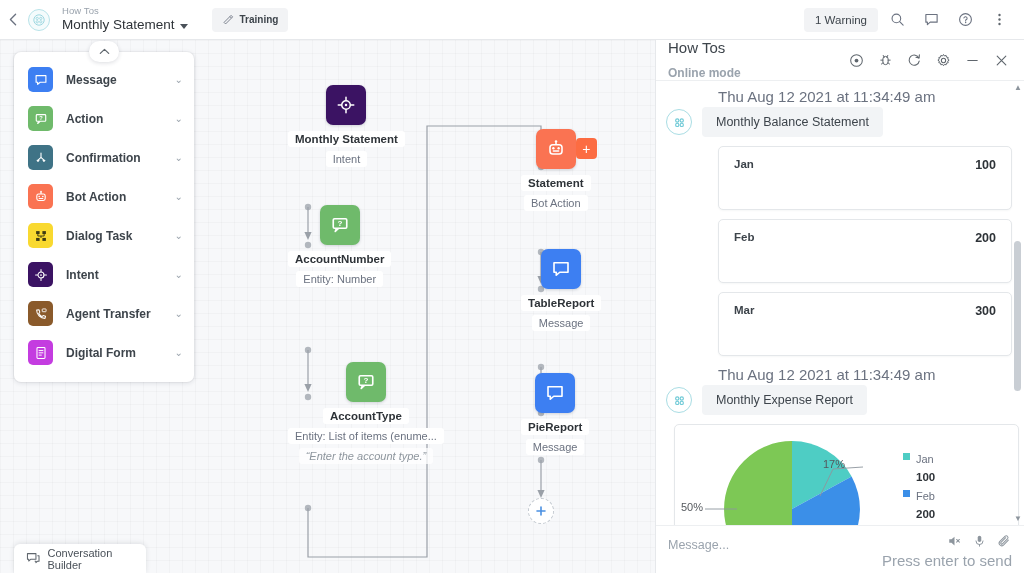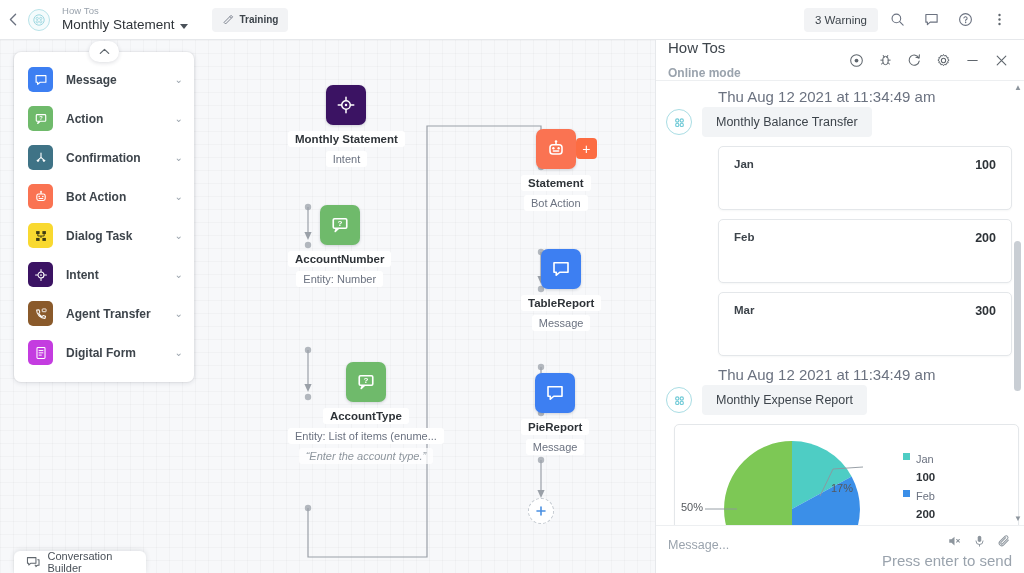--- a/index.html
+++ b/index.html
@@ -113,21 +113,21 @@
     margin-top: 4px; background: rgba(255,255,255,.75); border-radius: 3px; padding: 2px 7px;
     font-size: 11px; color: #8d959d; font-style: italic; white-space: nowrap;
   }
   .add-node {
     position: absolute; width: 26px; height: 26px; border-radius: 50%;
     background: #fff; border: 1.5px dashed #c3c9d0;
     display: flex; align-items: center; justify-content: center;
     color: #4a90e2; font-size: 16px; cursor: pointer;
   }
   .bottom-tab {
-    position: absolute; left: 14px; bottom: 0; height: 22px; width: 132px;
+    position: absolute; left: 14px; bottom: 0; height: 29px; width: 132px;
     background: #fff; border-radius: 6px 6px 0 0;
     box-shadow: 0 -1px 5px rgba(30,40,60,.12);
     display: flex; align-items: center; gap: 7px; padding-left: 12px; cursor: pointer;
   }
   .bottom-tab .lbl { font-size: 11px; color: #4a5159; }
 
   
   .chat {
     position: absolute; top: 40px; left: 655px; width: 369px; height: 533px;
     background: #ffffff; border-left: 1px solid #e6e8eb;
@@ -233,21 +233,21 @@
       </div>
     </div>
     <div class="training-btn">
       <svg width="12" height="12" viewBox="0 0 14 14">
         <path d="M10.6 1.6 L12.4 3.4 L4.2 11.6 L2.4 9.8 Z" fill="none" stroke="#6b7280" stroke-width="1"></path>
         <path d="M9.2 3 L11 4.8" stroke="#6b7280" stroke-width="1"></path>
       </svg>
       <span class="lbl">Training</span>
     </div>
     <div class="topbar-right">
-      <div class="warning-chip">3 Warning</div>
+      <div class="warning-chip">1 Warning</div>
       <div class="tb-icon">
         <svg width="15" height="15" viewBox="0 0 16 16">
           <circle cx="6.8" cy="6.8" r="4.6" fill="none" stroke="#6b7280" stroke-width="1.2"></circle>
           <path d="M10.3 10.3 L14 14" stroke="#6b7280" stroke-width="1.2" stroke-linecap="round"></path>
         </svg>
       </div>
       <div class="tb-icon">
         <svg width="15" height="15" viewBox="0 0 16 16">
           <path d="M2 2.6 h12 v8.2 h-7.4 l-3 2.6 v-2.6 H2 Z" fill="none" stroke="#6b7280" stroke-width="1.2" stroke-linejoin="round"></path>
         </svg>
@@ -544,21 +544,21 @@
       <div class="msg-time">Thu Aug 12 2021 at 11:34:49 am</div>
       <div class="msg-row">
         <div class="msg-avatar">
           <svg width="15" height="15" viewBox="0 0 12 12">
             <circle cx="4.2" cy="4.4" r="1.3" fill="none" stroke="#6ec9d6" stroke-width=".9"></circle>
             <circle cx="7.8" cy="4.4" r="1.3" fill="none" stroke="#6ec9d6" stroke-width=".9"></circle>
             <circle cx="4.2" cy="7.9" r="1.3" fill="none" stroke="#6ec9d6" stroke-width=".9"></circle>
             <circle cx="7.8" cy="7.9" r="1.3" fill="none" stroke="#6ec9d6" stroke-width=".9"></circle>
           </svg>
         </div>
-        <div class="msg-bubble">Monthly Balance Transfer</div>
+        <div class="msg-bubble">Monthly Balance Statement</div>
       </div>
 
       <div class="tbl-card">
         <span class="tbl-key">Jan</span>
         <span class="tbl-val">100</span>
       </div>
       <div class="tbl-card">
         <span class="tbl-key">Feb</span>
         <span class="tbl-val">200</span>
       </div>
@@ -586,21 +586,21 @@
           <path d="M115,80 L115,12 A68,68 0 0 1 174.6,47.4 Z" fill="#4ecdc4"></path>
 
           <path d="M115,80 L174.6,47.4 A68,68 0 0 1 115,148 Z" fill="#3b8fe8"></path>
 
           <path d="M115,80 L115,148 A68,68 0 0 1 115,12 Z" fill="#7dc855"></path>
 
           <path d="M143,67 L156,40 L186,38" fill="none" stroke="#8d959d" stroke-width=".9"></path>
           <path d="M143,100 L158,126 L180,128" fill="none" stroke="#8d959d" stroke-width=".9"></path>
           <path d="M60,80 L28,80" fill="none" stroke="#8d959d" stroke-width=".9"></path>
         </svg>
-        <div class="pie-label" style="left:156px; top:33px;margin-top:24px;">17%</div>
+        <div class="pie-label" style="left:148px; top:33px;">17%</div>
 
         <div class="pie-label" style="left:6px; top:76px;">50%</div>
 
         <div class="legend">
           <div class="legend-row">
             <span class="legend-swatch" style="background:#4ecdc4"></span>
             <span>
               <span class="legend-name">Jan</span><br>
               <span class="legend-val">100</span>
             </span>

